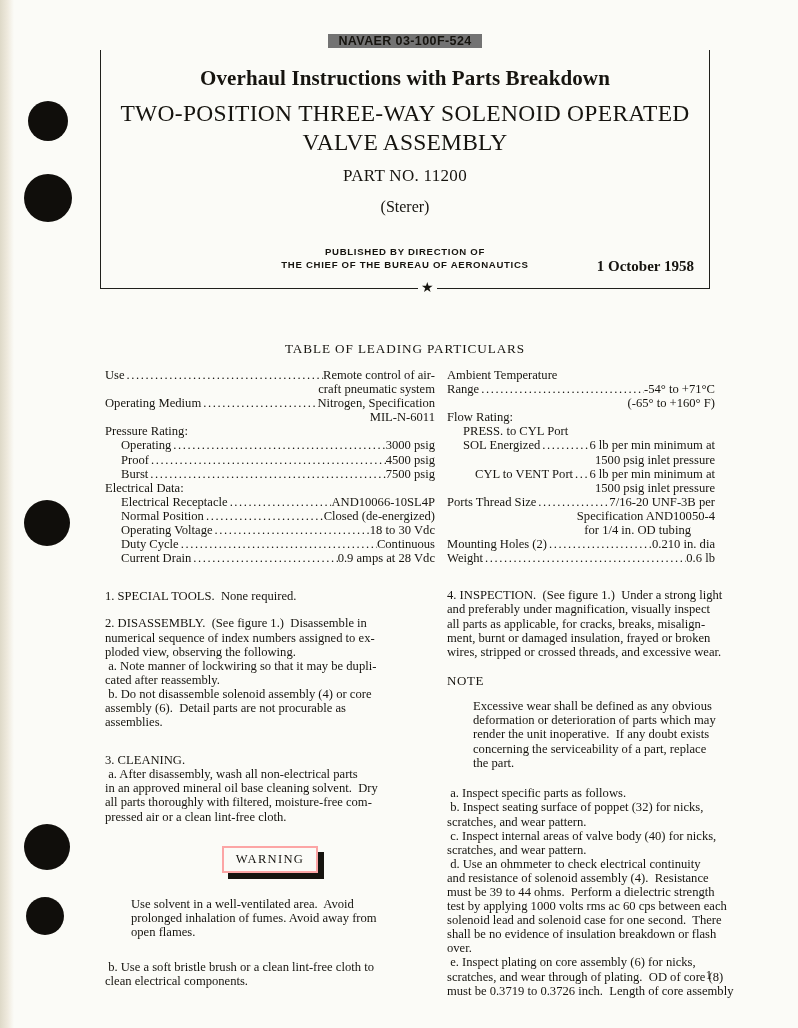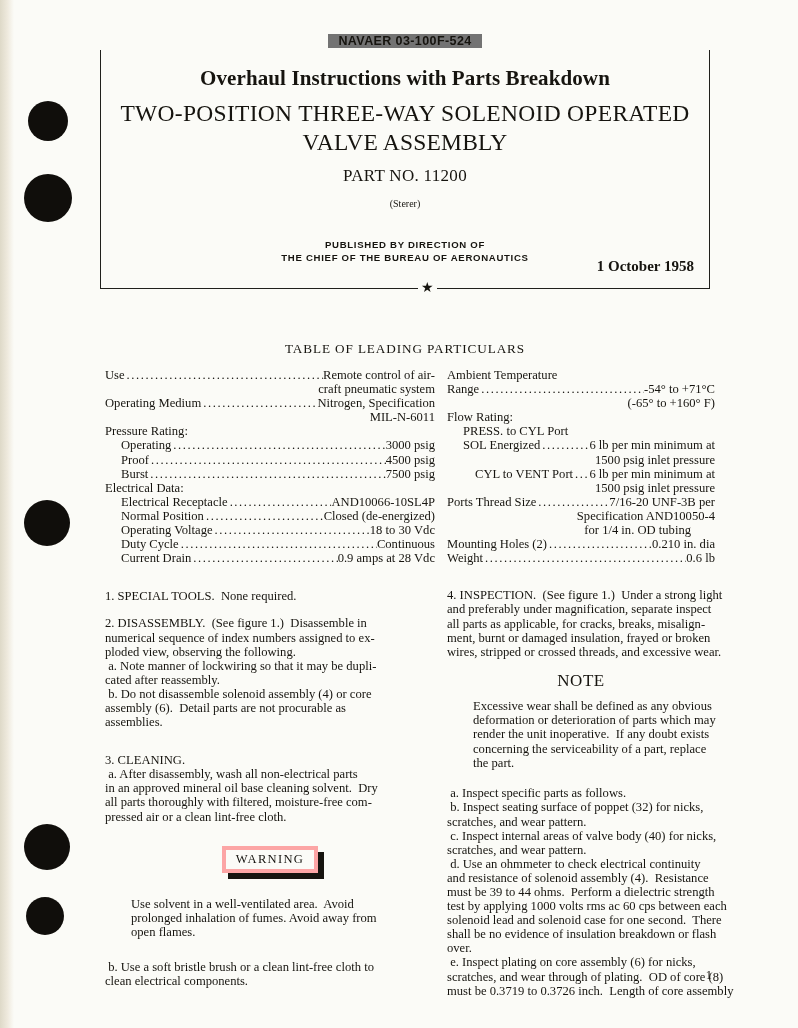--- a/index.html
+++ b/index.html
@@ -77,21 +77,21 @@
     line-height: 29px;
   }
   .t-main .l1 { letter-spacing: 0.3px; }
   .t-part {
     margin-top: 9px;
     font-size: 17px;
     letter-spacing: 0.3px;
   }
   .t-vendor {
     margin-top: 12px;
-    font-size: 10px;
+    font-size: 16px;
   }
   .t-pub {
     margin-top: 29px;
     font-family: "Liberation Sans", "DejaVu Sans", sans-serif;
     font-size: 9.6px;
     font-weight: bold;
     letter-spacing: 0.7px;
     line-height: 13px;
   }
   #date {
@@ -153,22 +153,21 @@
   
   .para {
     margin-top: 13px;
     text-align: justify;
     font-size: 12.6px;
     line-height: 14.1px;
   }
   .nowrapline { white-space: pre; }
   .note-head {
     margin-top: 15px;
-    text-align: center;
-    font-size: 17px;
+    font-size: 13px;
     letter-spacing: 0.6px;
   }
   .note-body {
     margin-top: 11px;
     padding-left: 26px;
     padding-right: 2px;
     text-align: justify;
     line-height: 14.3px;
   }
 
@@ -187,21 +186,21 @@
     height: 27px;
     background: #16140f;
   }
   #warning-box {
     position: absolute;
     left: 0;
     top: 0;
     width: 96px;
     height: 27px;
     box-sizing: border-box;
-    border: 4px solid #fca5a5;
+    border: 2px solid #fca5a5;
     background: #fbfbf7;
     display: flex;
     align-items: center;
     justify-content: center;
     font-size: 12.6px;
     letter-spacing: 1.3px;
     font-weight: normal;
   }
   #warning-text-block {
     margin-top: 24px;
@@ -408,21 +407,21 @@
       </div>
       <div class="trow">
         <span class="lbl">Weight</span>
         <span class="dots">....................................................................</span>
         <span class="val">0.6 lb</span>
       </div>
     </div>
 
     <div class="para" style="margin-top:23px;">
       <div class="nowrapline">4. INSPECTION.  (See figure 1.)  Under a strong light</div>
-      <div class="nowrapline">and preferably under magnification, separate inspect</div>
+      <div class="nowrapline">and preferably under magnification, visually inspect</div>
       <div class="nowrapline">all parts as applicable, for cracks, breaks, misalign-</div>
       <div class="nowrapline">ment, burnt or damaged insulation, frayed or broken</div>
       <div class="nowrapline">wires, stripped or crossed threads, and excessive wear.</div>
     </div>
 
     <div class="note-head">NOTE</div>
 
     <div class="note-body">
       <div class="nowrapline">Excessive wear shall be defined as any obvious</div>
       <div class="nowrapline">deformation or deterioration of parts which may</div>

